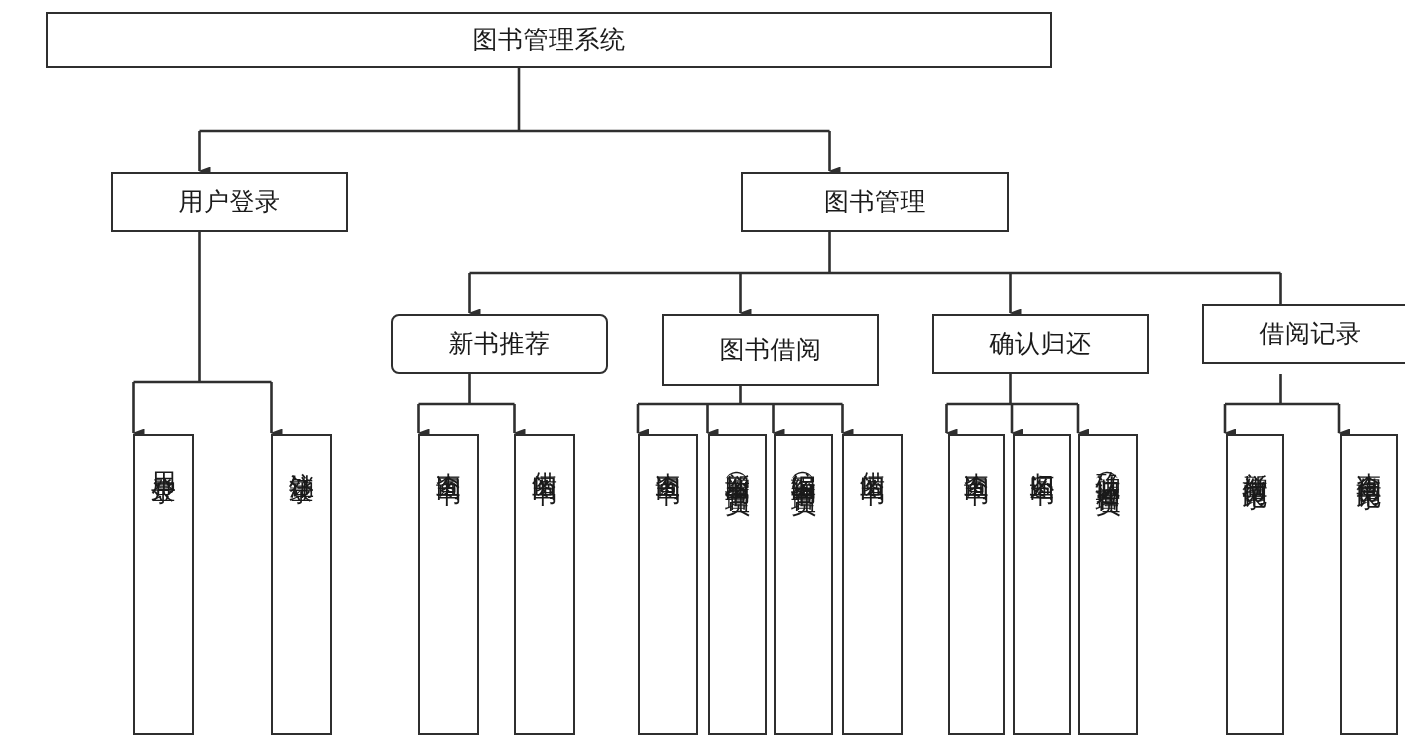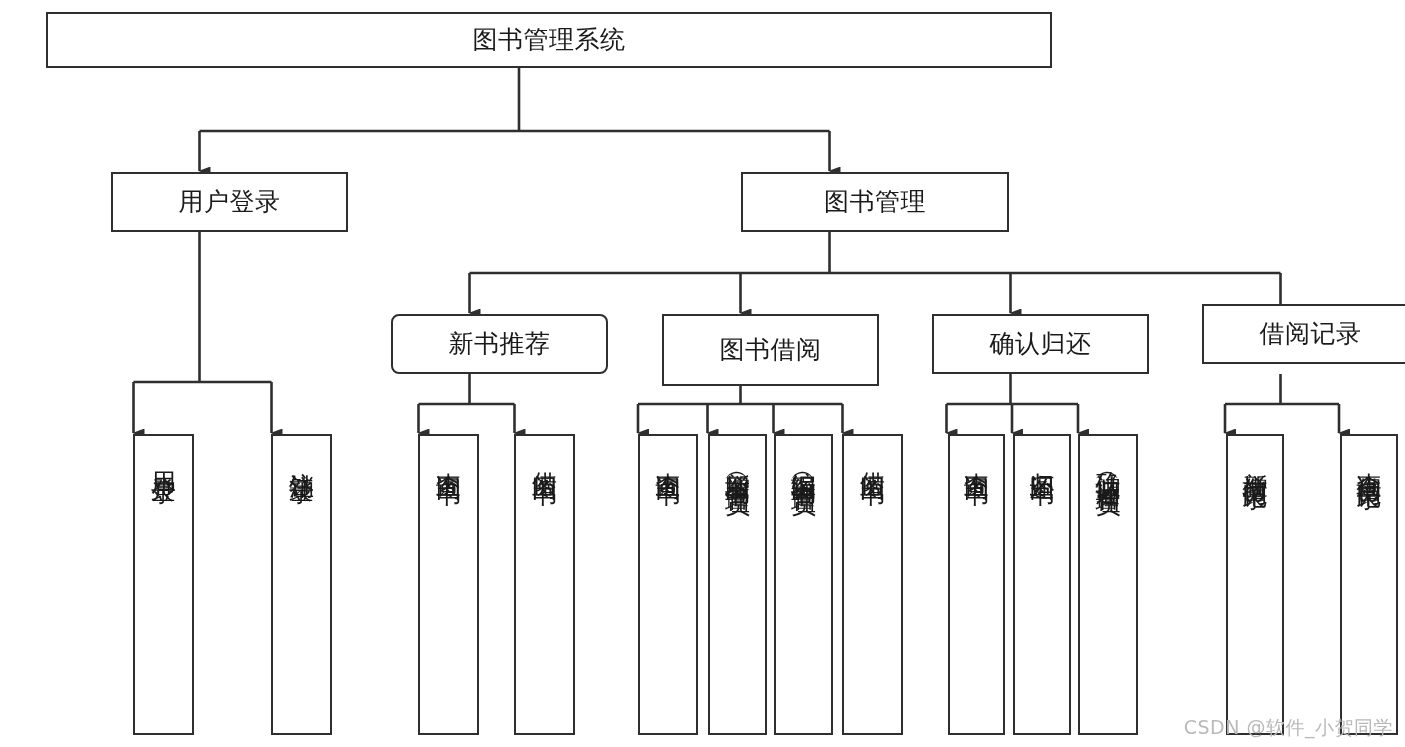--- a/index.html
+++ b/index.html
@@ -174,14 +174,13 @@
         <span class="label">确认归还（管理员）</span>
       </div>
       <div class="node vert" style="left: 1196px; top: 434px; width: 58px; height: 301px;">
         <span class="label">新增借阅记录</span>
       </div>
       <div class="node vert" style="left: 1310px; top: 434px; width: 58px; height: 301px;">
         <span class="label">查询借阅记录</span>
       </div>
     </div>
 
-  <div class="watermark">CSDN @软件_小贺同学</div>
 </div>
 
 </body></html>

